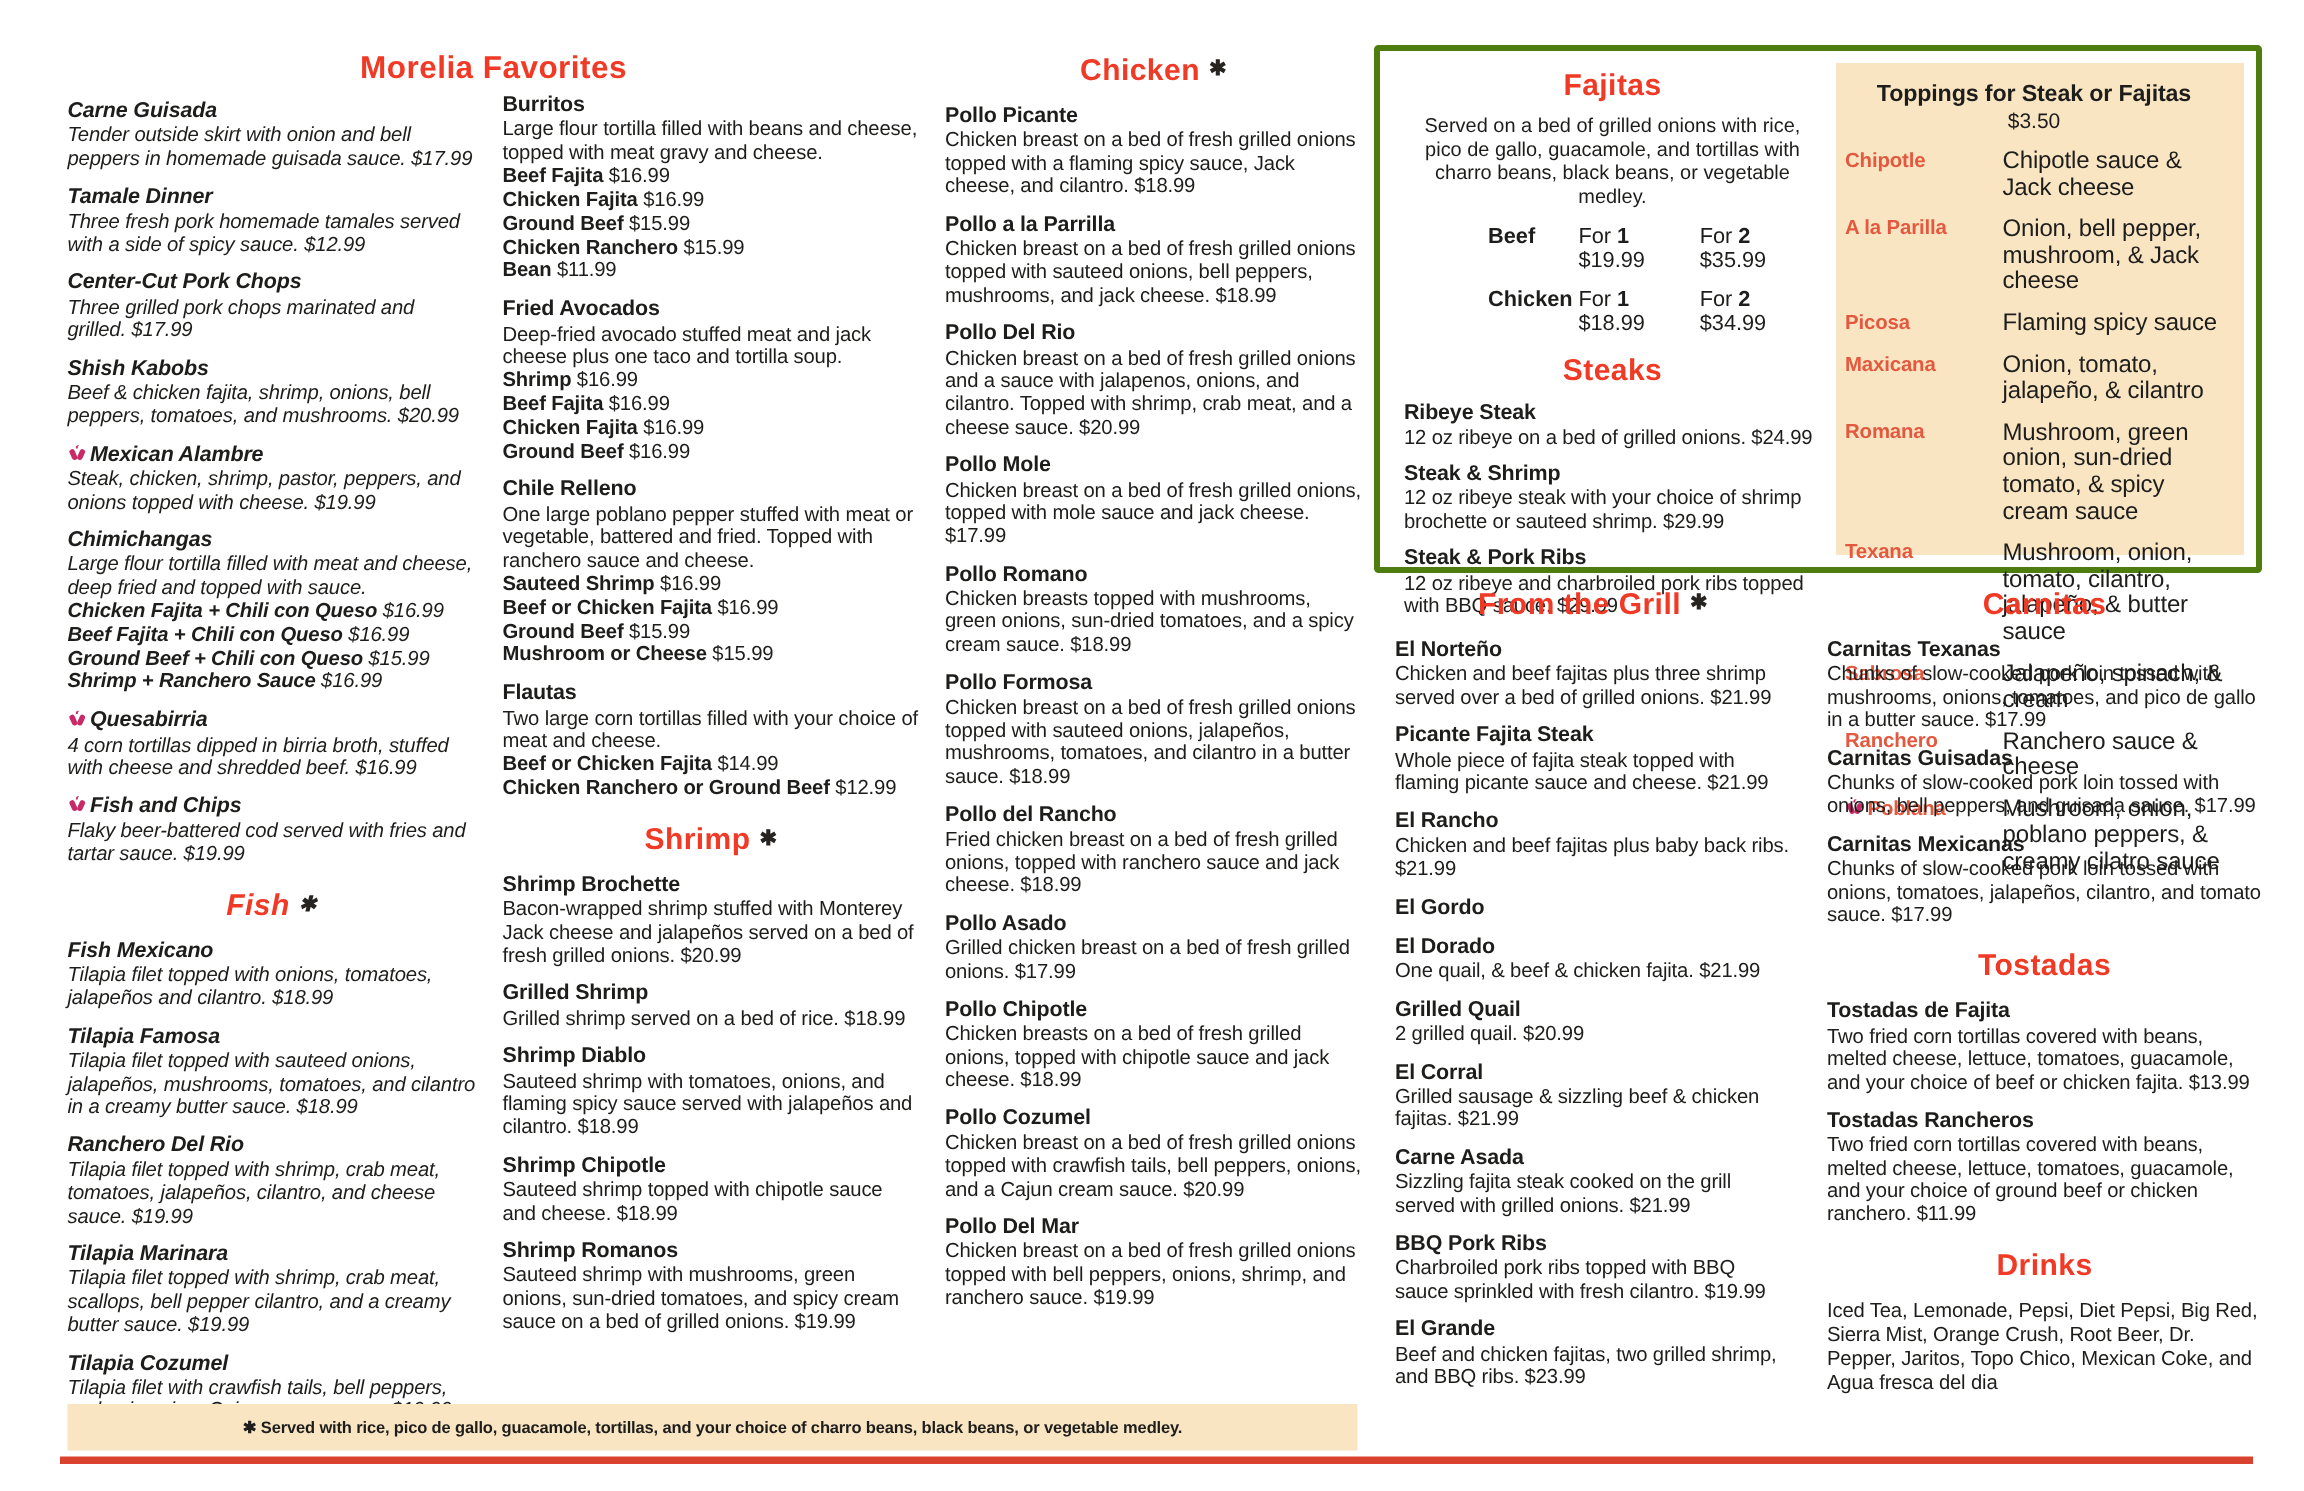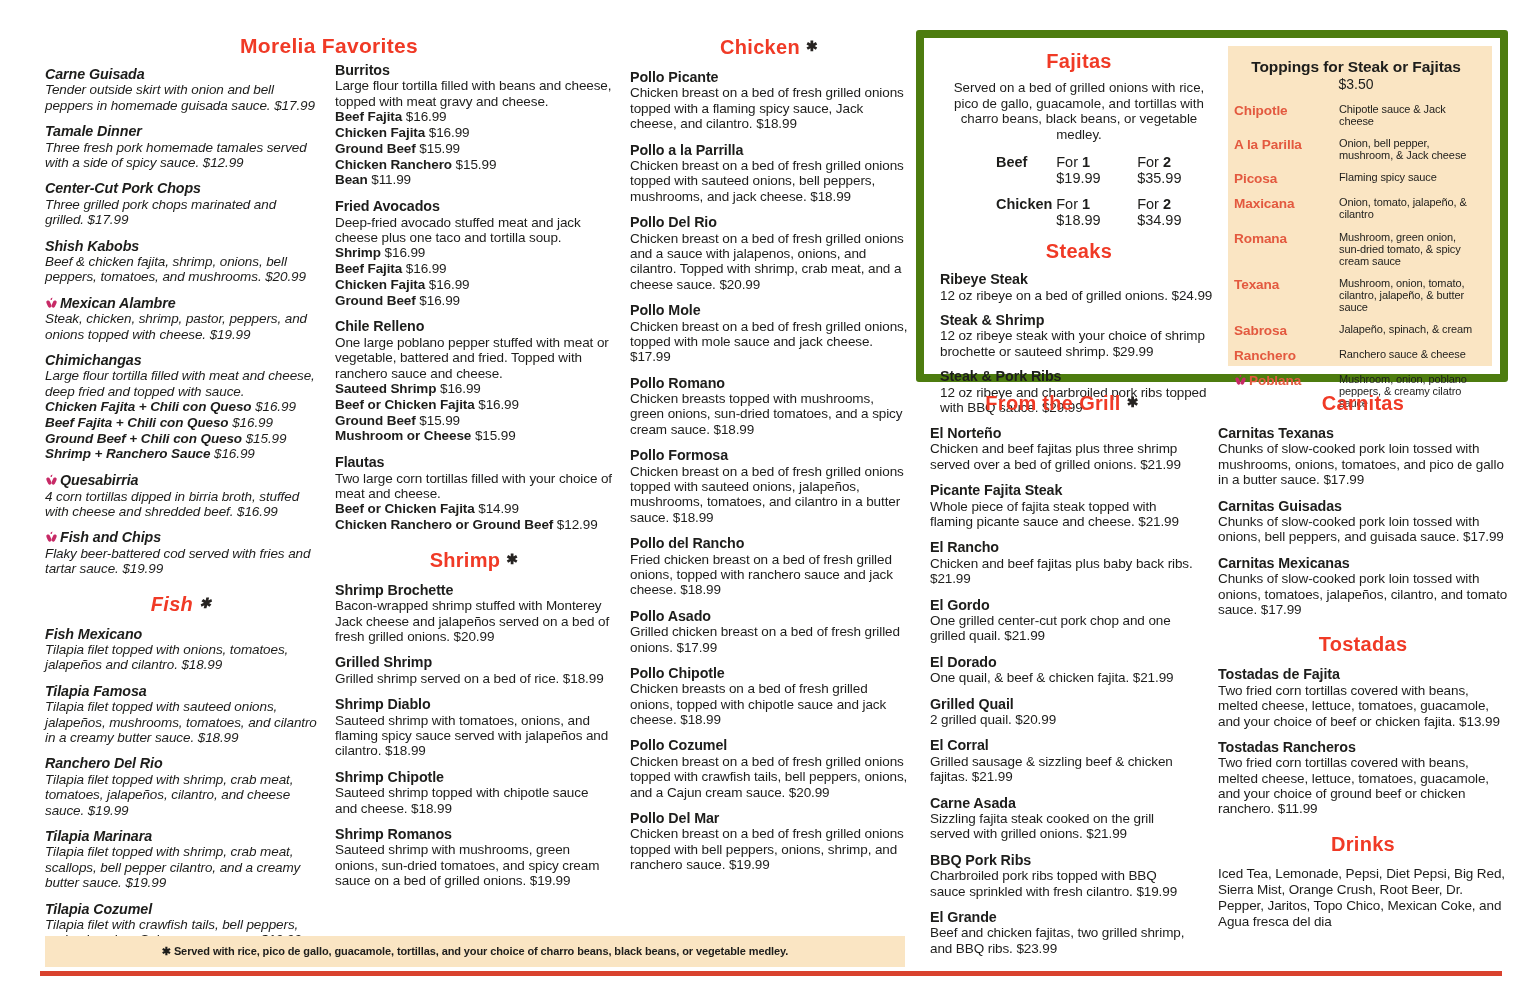--- a/index.html
+++ b/index.html
@@ -26,41 +26,41 @@
   
   .menu-item{margin-bottom:10px;}
   .item-name{font-size:14.3px;font-weight:bold;letter-spacing:-.1px;line-height:1.15;}
   .item-desc{font-size:13.5px;line-height:1.14;letter-spacing:-.1px;}
   .variant{font-size:13.5px;line-height:1.17;letter-spacing:-.1px;}
   .variant-name{font-weight:bold;}
   .pepper{display:inline-block;width:13px;height:13px;margin-right:2px;vertical-align:-1px;}
 
   
   .fajitas-box{position:absolute;left:916px;top:30px;width:592px;height:352px;
-               border:8px solid #4d7c0f;border-radius:3px;box-sizing:border-box;
+               border:4px solid #4d7c0f;border-radius:3px;box-sizing:border-box;
                display:flex;background:#ffffff;}
   .box-left{width:300px;padding:12px 6px 0 16px;box-sizing:border-box;}
   .fj-desc{font-size:13.3px;text-align:center;line-height:1.17;margin:7px 0 12px 0;}
   .fj-row{display:flex;font-size:14.5px;margin:0 0 10px 12px;}
   .fj-protein{width:76px;font-weight:bold;margin-left:44px;}
   .fj-col{width:102px;}
   .fj-num{font-weight:bold;}
   .steaks-heading{margin:12px 0 8px 0;}
   .box-left .menu-item{margin-bottom:9px;}
 
   
   .toppings{flex:1;background:#fae5c3;margin:8px 8px 8px 4px;padding:12px 14px 6px 6px;
             box-sizing:border-box;}
   .top-title{font-size:15.5px;font-weight:bold;text-align:center;letter-spacing:-.1px;}
   .top-price{font-size:14px;text-align:center;margin:0 0 11px 0;}
   .top-row{display:grid;grid-template-columns:98px 1fr;column-gap:7px;margin-bottom:10px;
            align-items:start;}
   .top-name{color:#e3593f;font-weight:bold;font-size:13.6px;text-align:left;
             letter-spacing:-.1px;white-space:nowrap;}
-  .top-desc{font-size:11px;line-height:1.1;letter-spacing:-.1px;}
+  .top-desc{font-size:16px;line-height:1.1;letter-spacing:-.1px;}
 
   
   .drinks-text{font-size:13.5px;line-height:1.2;letter-spacing:-.1px;}
 
   
   .footnote{position:absolute;left:45px;top:936px;width:860px;height:31px;background:#fae5c3;
             display:flex;align-items:center;justify-content:center;
             font-size:11px;font-weight:bold;letter-spacing:-.1px;}
   .red-rule{position:absolute;left:40px;top:971px;width:1462px;height:5px;background:#d9422e;}
 </style>
@@ -368,21 +368,20 @@
         <div class="menu-item">
           <div class="item-name"><span>Picante Fajita Steak</span></div>
           <div class="item-desc">Whole piece of fajita steak topped with flaming picante sauce and cheese. $21.99</div>
         </div>
         <div class="menu-item">
           <div class="item-name"><span>El Rancho</span></div>
           <div class="item-desc">Chicken and beef fajitas plus baby back ribs. $21.99</div>
         </div>
         <div class="menu-item">
           <div class="item-name"><span>El Gordo</span></div>
-          <div class="item-desc">One grilled center-cut pork chop and one grilled quail. $21.99</div>
         </div>
         <div class="menu-item">
           <div class="item-name"><span>El Dorado</span></div>
           <div class="item-desc">One quail, &amp; beef &amp; chicken fajita. $21.99</div>
         </div>
         <div class="menu-item">
           <div class="item-name"><span>Grilled Quail</span></div>
           <div class="item-desc">2 grilled quail. $20.99</div>
         </div>
         <div class="menu-item">

